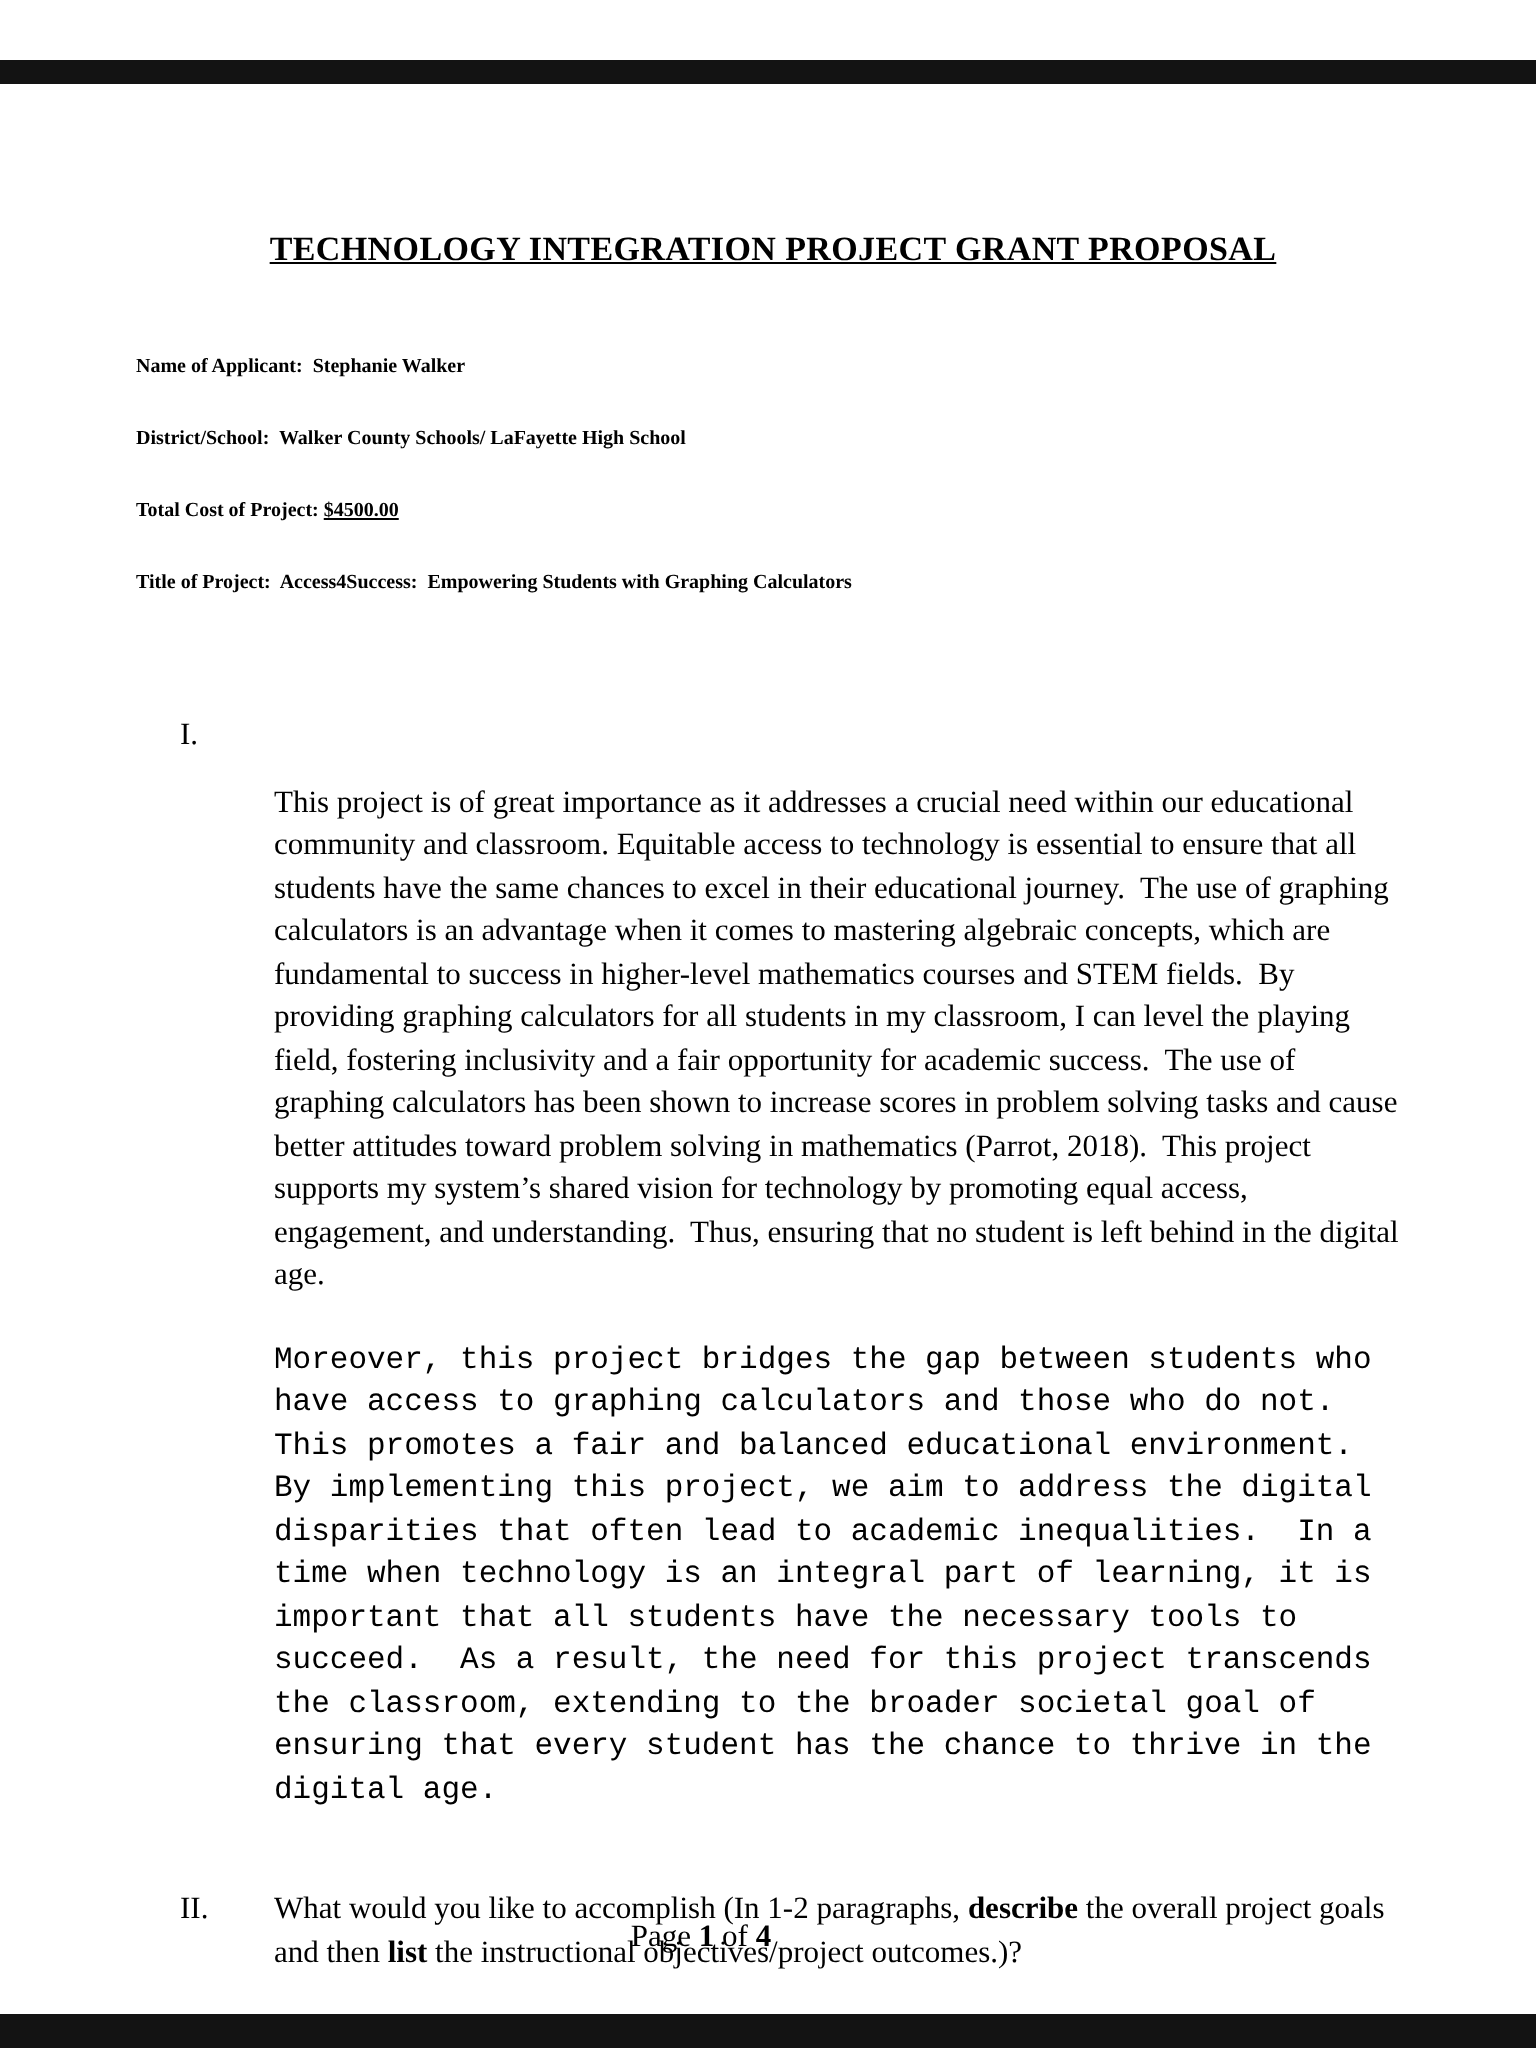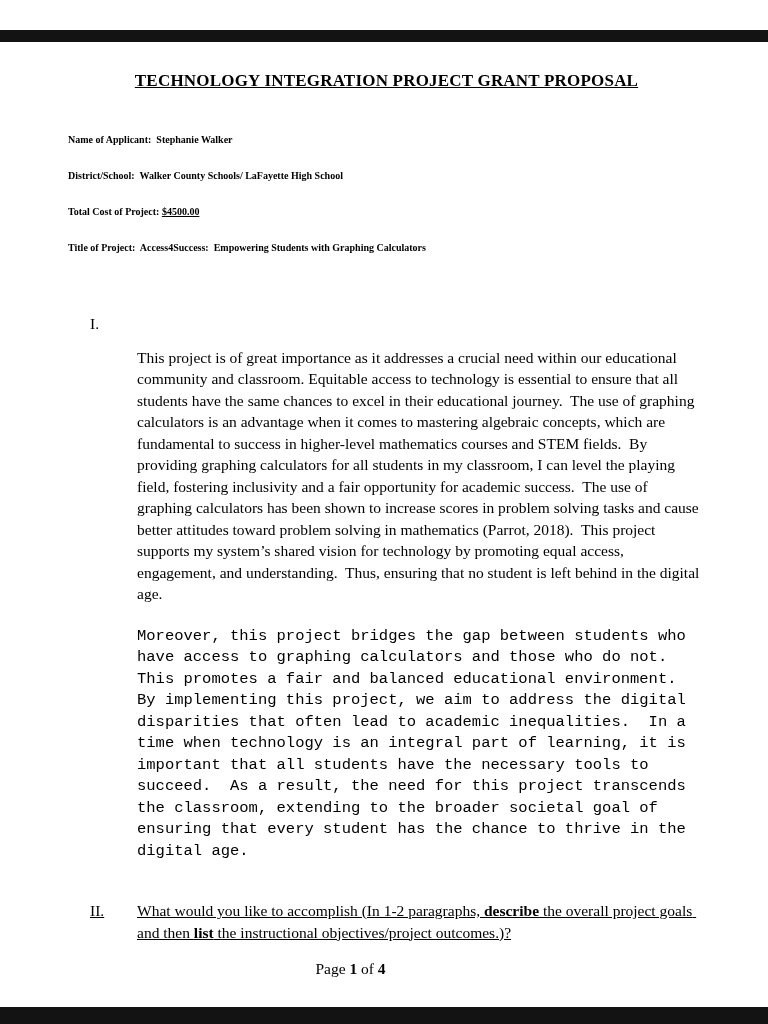--- a/index.html
+++ b/index.html
@@ -26,21 +26,21 @@
 
   .page-content {
     position: absolute;
     top: 0;
     left: 0;
     right: 0;
     padding: 0 63px 0 68px;
     box-sizing: border-box;
   }
   .doc-title {
-    margin-top: 71px;
+    margin-top: 115px;
     text-align: center;
     font-weight: bold;
     font-size: 17px;
     letter-spacing: 0.2px;
   }
   .doc-title span { text-decoration: underline; }
 
   .fields {
     margin-top: 39px;
     font-weight: bold;
@@ -73,21 +73,21 @@
     white-space: pre-wrap;
   }
   .q-text b, .field b { font-weight: bold; }
 
   .answer {
     margin: 12px 0 21px 69px;
     white-space: pre-wrap;
   }
   .answer + .answer { margin-top: 21px; font-family: Liberation Mono, monospace; }
 
-  .section-two { margin-top: 38px; text-decoration: underline; }
+  .section-two { margin-top: 38px; }
 
   .page-footer {
     position: absolute;
     top: 960px;
     left: 0;
     width: 701px;
     text-align: center;
     font-size: 15.5px;
     white-space: pre-wrap;
   }

